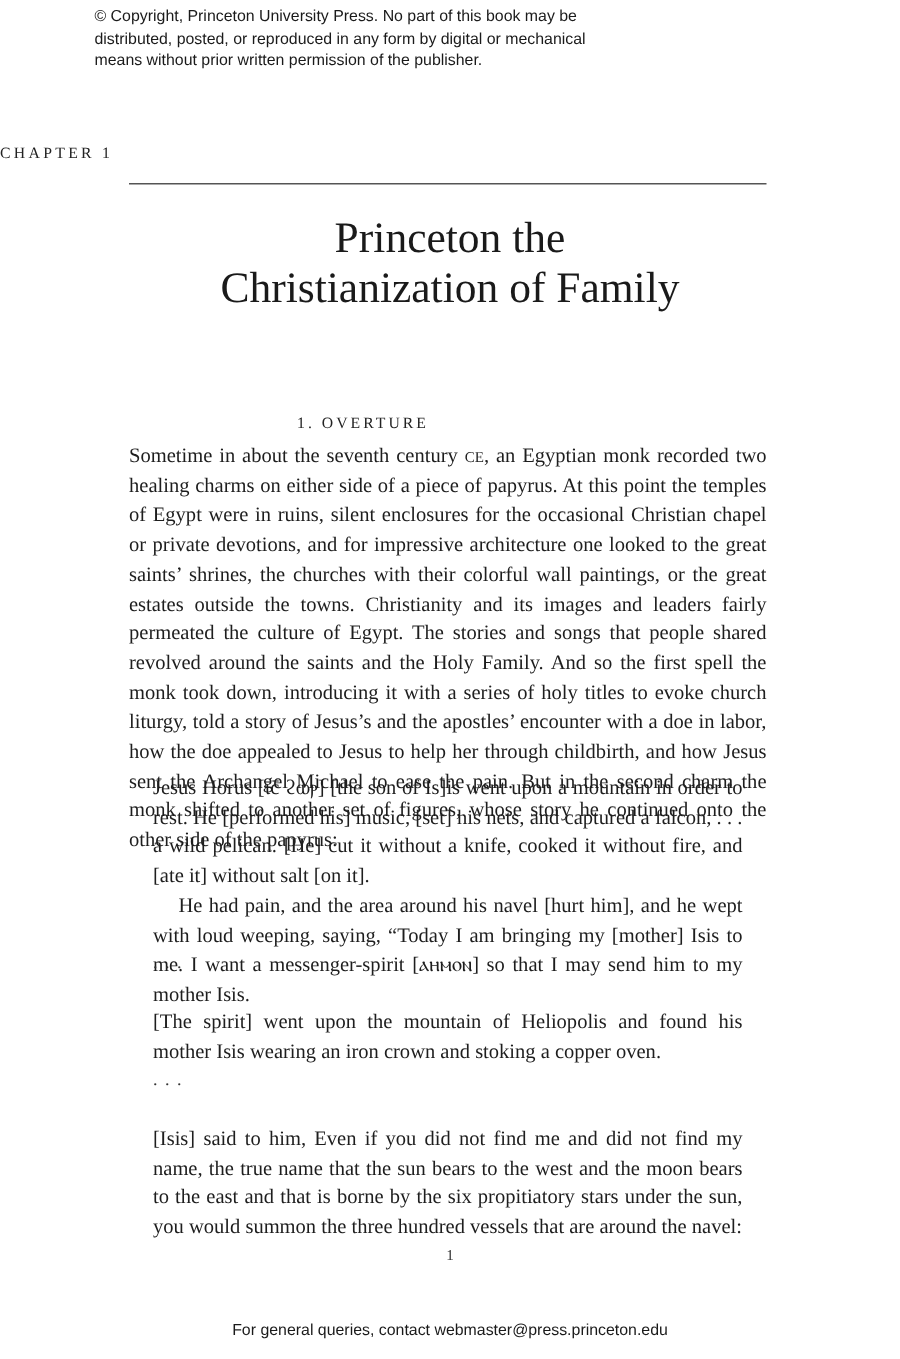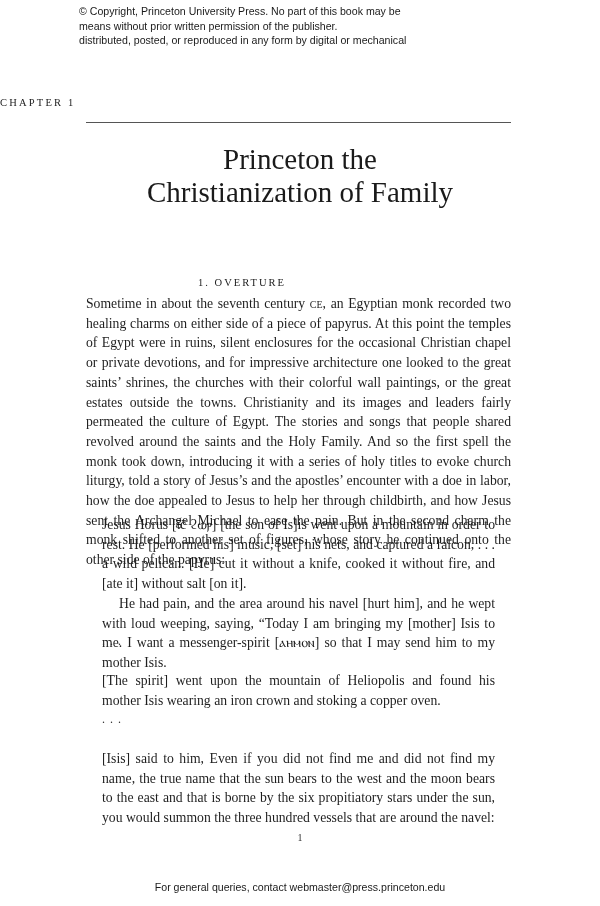--- a/index.html
+++ b/index.html
@@ -19,21 +19,21 @@
       left: 0;
       width: 600px;
       font-family: "Liberation Sans", sans-serif;
       font-size: 10.6px;
       line-height: 14.5px;
       color: #1a1a1a;
     }
     .notice-top {
       top: 4px;
       text-align: left;
-      padding-left: 79px;
+      padding-left: 63px;
       box-sizing: border-box;
     }
     .notice-bottom {
       top: 880px;
       text-align: center;
     }
     .chapter-label {
       position: absolute;
       top: 97px;
       left: 0;
@@ -131,22 +131,22 @@
       font-family: "Liberation Serif", serif;
       font-size: 10px;
       color: #333;
     }
   </style>
 </head>
 <body>
 
 <div class="notice notice-top">
   <div>© Copyright, Princeton University Press. No part of this book may be</div>
+  <div>distributed, posted, or reproduced in any form by digital or mechanical</div>
   <div>means without prior written permission of the publisher.</div>
-  <div>distributed, posted, or reproduced in any form by digital or mechanical</div>
 </div>
 
 <div class="chapter-label">CHAPTER 1</div>
 
 <div class="rule"></div>
 
 <h1 class="chapter-title">
   <div>Princeton the</div>
   <div>Christianization of Family</div>
 </h1>

